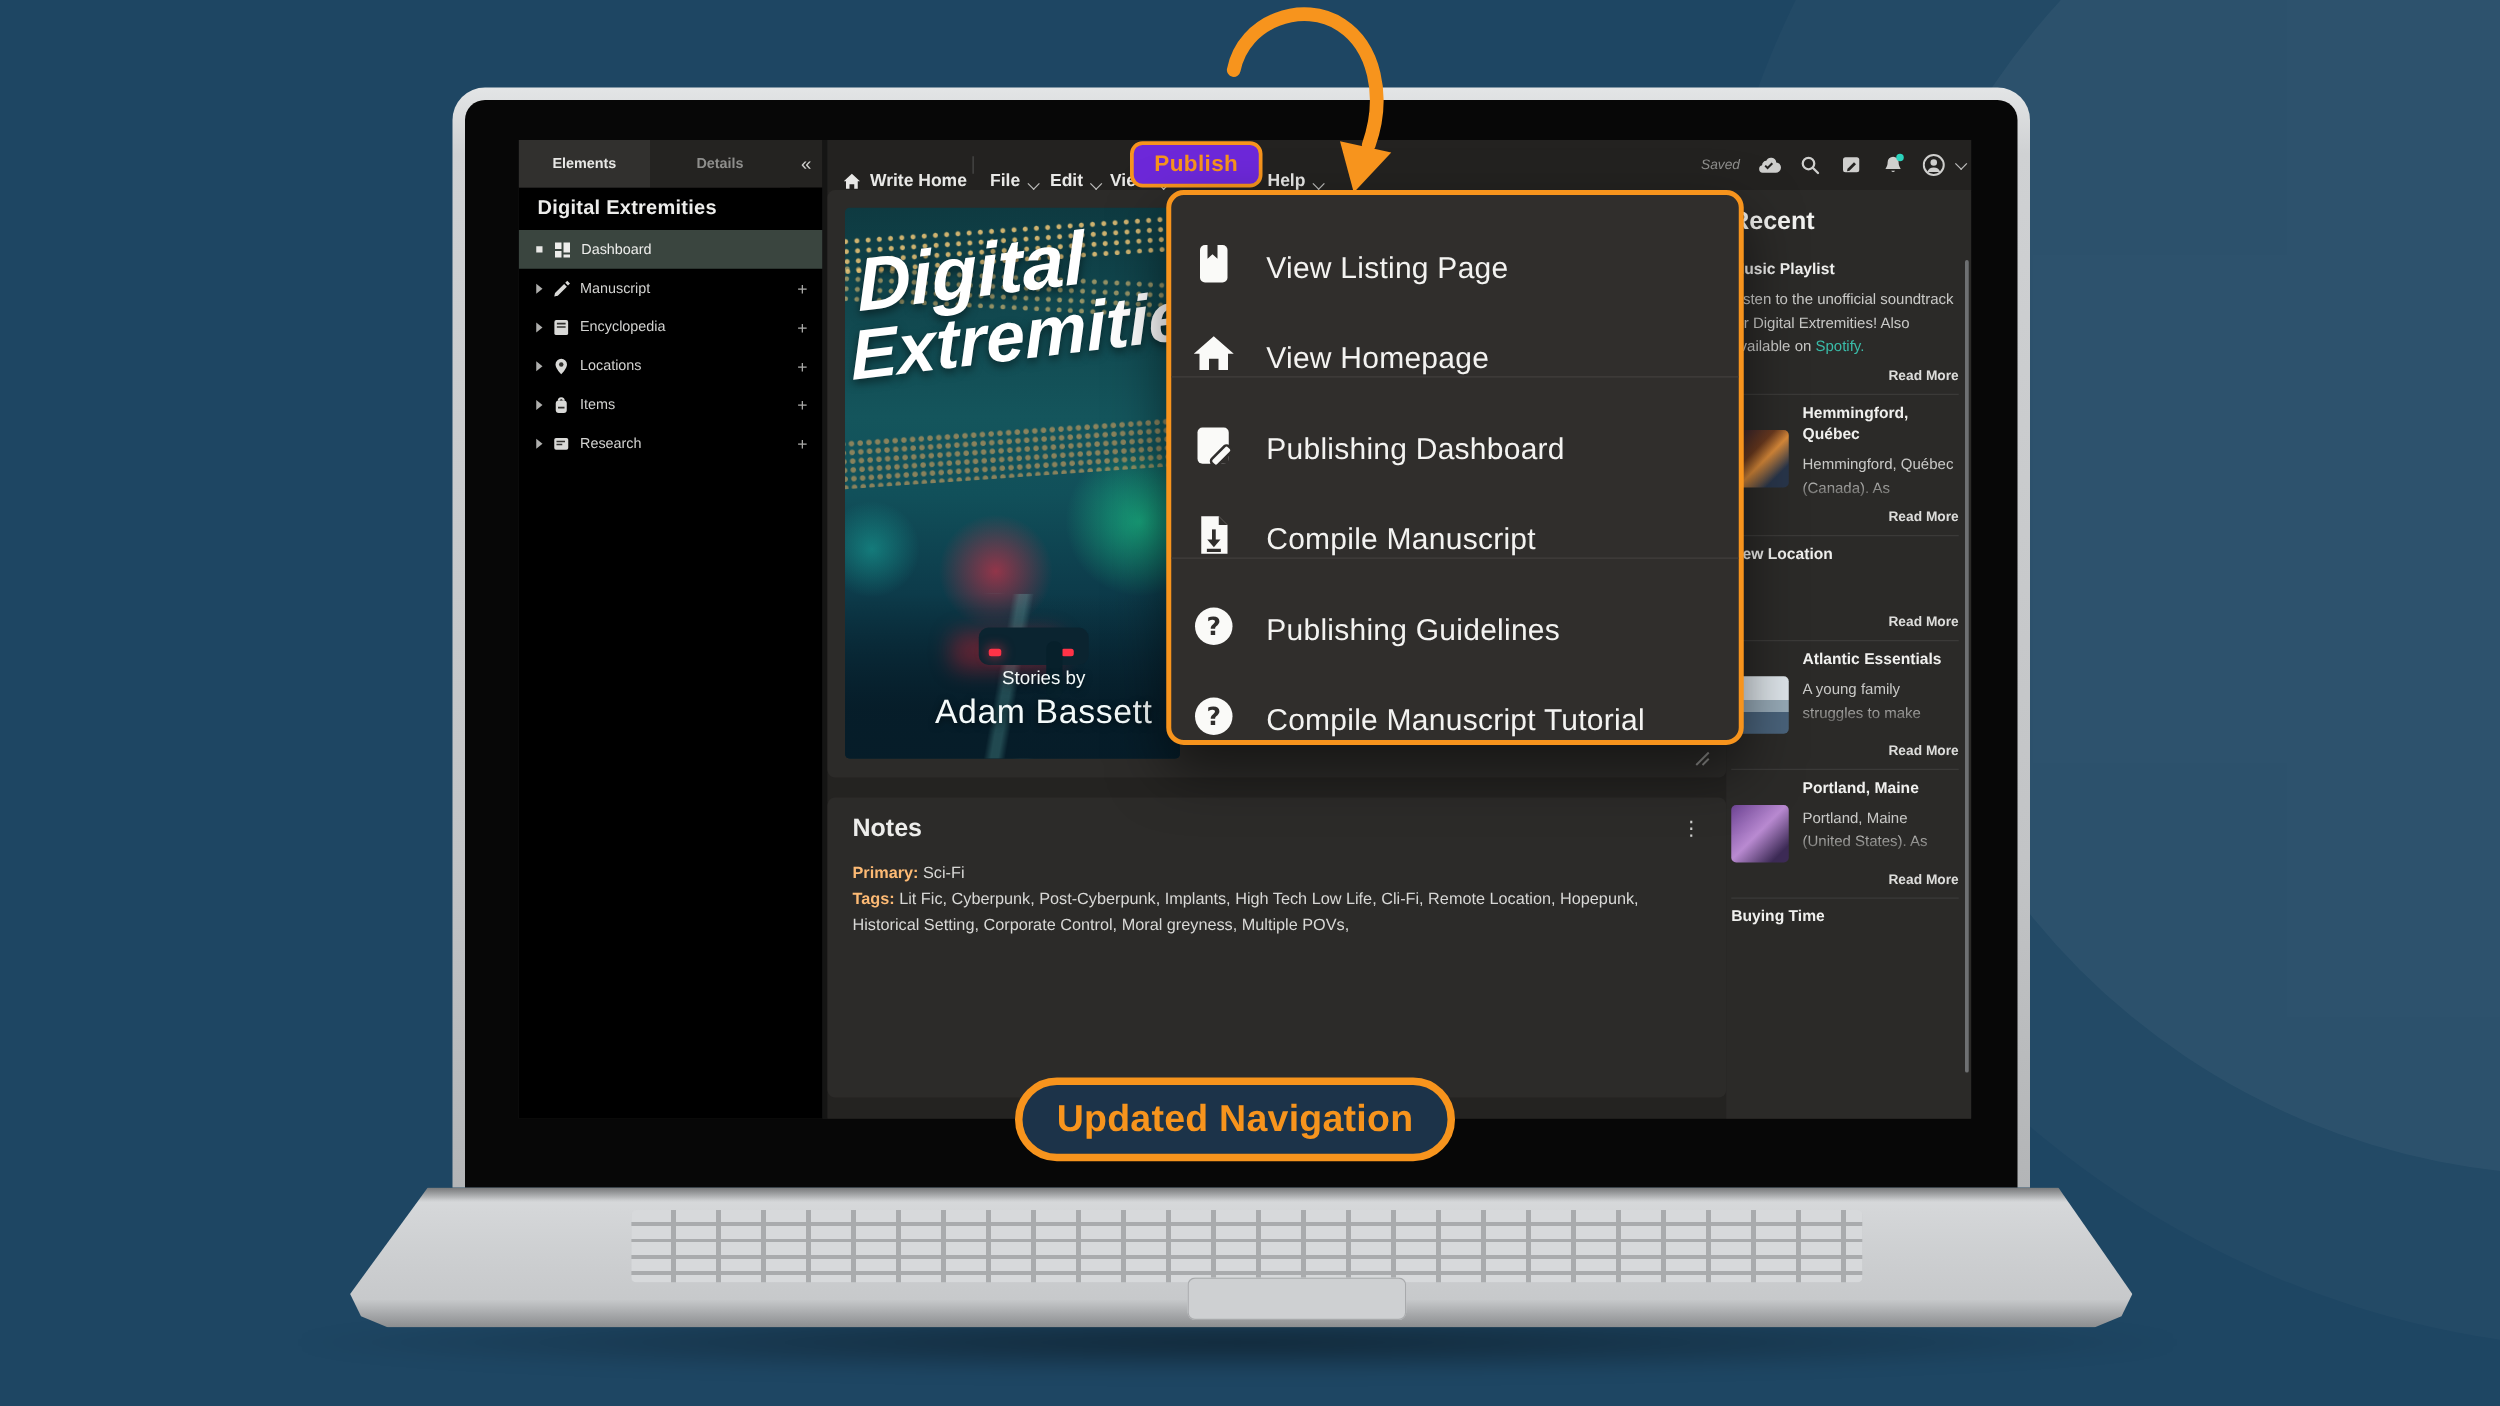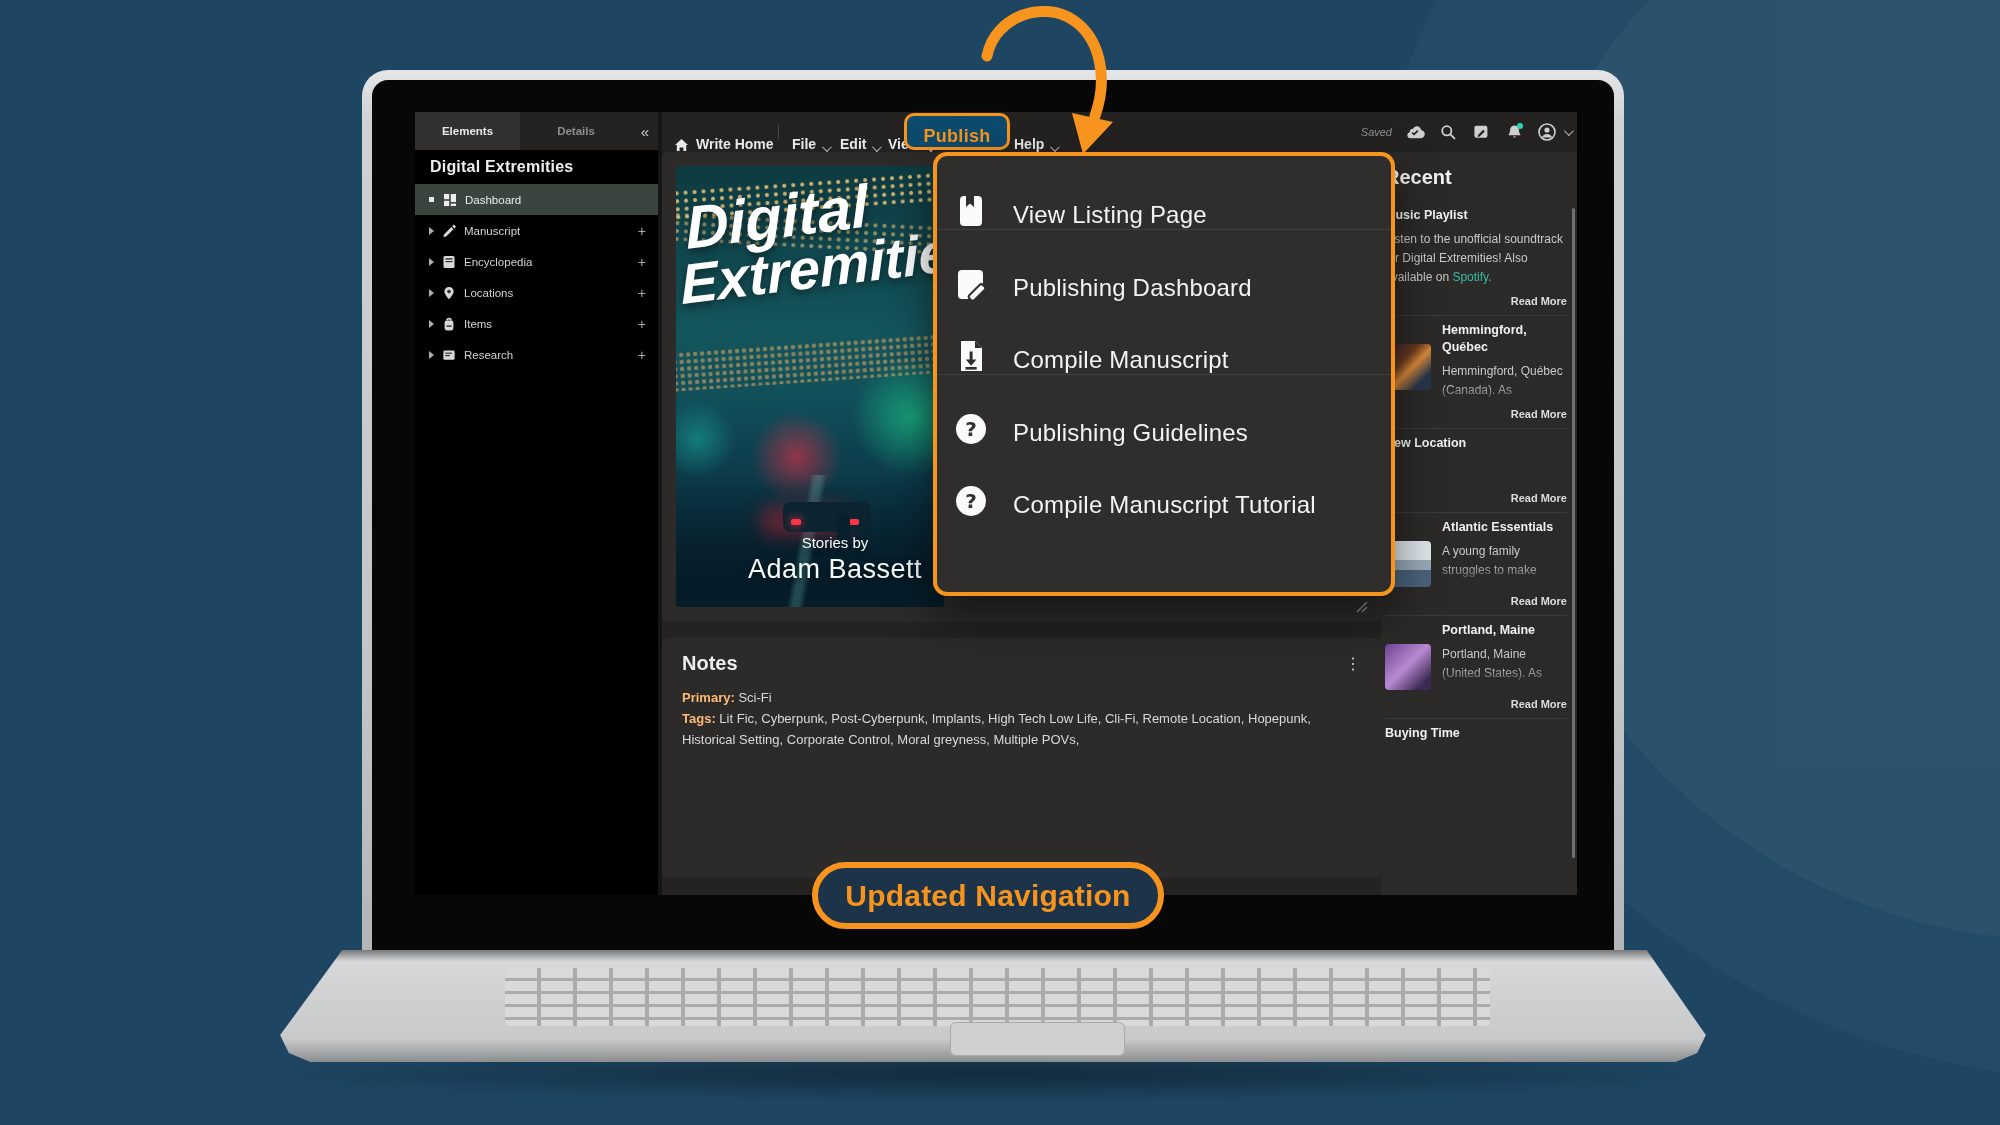--- a/index.html
+++ b/index.html
@@ -118,22 +118,22 @@
   .thumb-row{display:flex;gap:11px;}
   .thumb{flex:none;width:46px;height:46px;border-radius:4px;margin-top:22px;}
   .thumb.hemmingford{background:linear-gradient(135deg,#2a2033 0%,#6b3a1f 38%,#d98a3a 55%,#28354a 80%);}
   .thumb.mountains{background:linear-gradient(180deg,#dde4e9 0% 42%,#96a9b6 42% 62%,#49627a 62%);}
   .thumb.portland{background:linear-gradient(135deg,#6f4596 0%,#b98ad1 48%,#3c2a55 85%);}
   .thumb-text{flex:1;min-width:0;}
   .spacer26{height:26px;}
   .scrollbar{position:absolute;right:2px;top:56px;width:3px;height:650px;border-radius:2px;background:#6E7072;}
   
   .publish-btn{position:absolute;left:489px;top:1px;width:106px;height:37px;box-sizing:border-box;
-    border:3px solid var(--accent,#F7941D);border-radius:10px;background:#0c4a6e;z-index:40;
-    display:flex;align-items:flex-end;justify-content:center;font-size:18px;font-weight:800;
+    border:3px solid var(--accent,#F7941D);border-radius:10px;background:#6d28d9;z-index:40;
+    display:flex;align-items:center;justify-content:center;font-size:18px;font-weight:800;
     color:var(--accent,#F7941D);letter-spacing:.3px;}
   .pub-menu{position:absolute;left:518px;top:40px;width:462px;height:444px;box-sizing:border-box;z-index:50;
     background:#302E2C;border:4px solid var(--accent,#F7941D);border-radius:14px;
     box-shadow:0 20px 45px rgba(0,0,0,.5);padding-top:1px;}
   .mi{height:72px;display:flex;align-items:flex-end;padding-left:16px;}
   .mi-ic{width:36px;height:36px;margin-right:24px;flex:none;}
   .mi-label{font-size:24px;font-weight:500;color:#F3F3F1;letter-spacing:.2px;}
   .menu-div{height:1px;background:#413F3D;margin:0;}
   
   .arrow-svg{position:absolute;left:965px;top:2px;z-index:60;}
@@ -395,20 +395,26 @@
     </div>
 
     <div class="pub-menu">
       <div class="mi">
         <svg class="mi-ic" viewBox="0 0 36 36">
             <rect x="7" y="3" width="22" height="30" rx="4" fill="#FAFAF8"></rect>
             <path d="M13 3 h8 v11 l-4-3.6-4 3.6 z" fill="#302E2C"></path>
           </svg>
         <span class="mi-label">View Listing Page</span>
       </div>
+      <div class="mi">
+        <svg class="mi-ic" viewBox="0 0 36 36">
+            <path d="M18 4 L34 18 h-4.6 v13 h-7.6 v-9 h-7.6 v9 H6.6 V18 H2 Z" fill="#FAFAF8"></path>
+          </svg>
+        <span class="mi-label">View Homepage</span>
+      </div>
       <div class="menu-div"></div>
       <div class="mi">
         <svg class="mi-ic" viewBox="0 0 36 36">
             <rect x="5" y="4" width="25" height="29" rx="4" fill="#FAFAF8"></rect>
             <path d="M30 33 H15 L30 18 Z" fill="#302E2C"></path>
             <rect x="20.5" y="17" width="7" height="19" rx="2.4" fill="#FAFAF8" stroke="#302E2C" stroke-width="2" transform="rotate(45 24 26.5)"></rect>
           </svg>
         <span class="mi-label">Publishing Dashboard</span>
       </div>
       <div class="mi">

